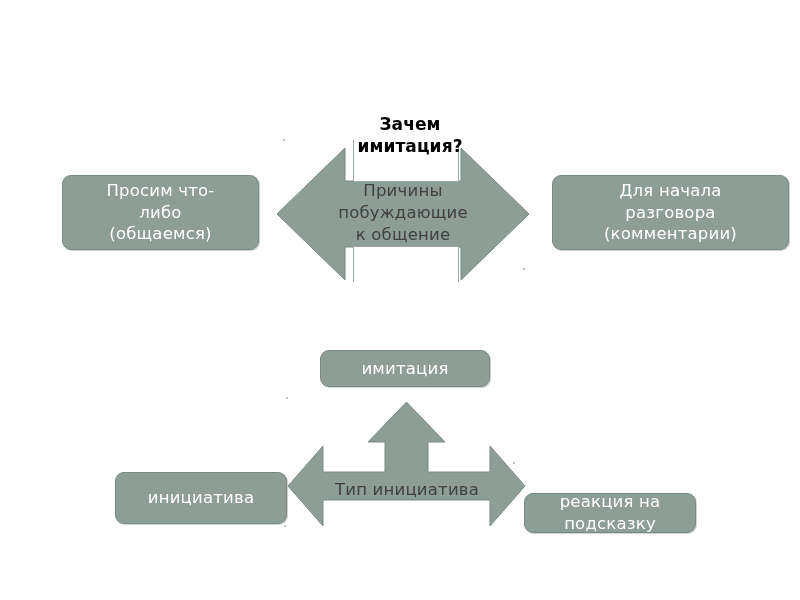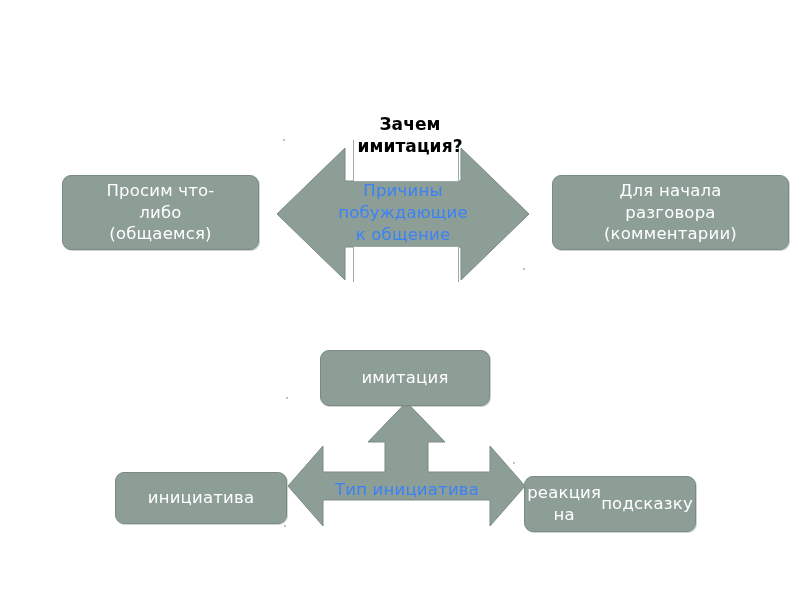--- a/index.html
+++ b/index.html
@@ -59,21 +59,21 @@
     stroke-width: 1;
   }
 
   
   .arrow-label {
     position: absolute;
     display: flex;
     align-items: center;
     justify-content: center;
     text-align: center;
-    color: #3b82f6;
+    color: #404040;
     font-size: 16.5px;
     line-height: 1.32;
     letter-spacing: 0.2px;
     pointer-events: none;
   }
 
   
   .notch {
     position: absolute;
     background: #ffffff;
@@ -146,29 +146,29 @@
   <div class="arrow-wrap" style="left:287px; top:401px; width:239px; height:132px;">
     <svg width="239" height="132" viewBox="0 0 239 132" aria-hidden="true">
 
       <polygon class="arrow-shape" points="119.5,1
                        158,41 141,41 141,71 203,71 203,45 238,85 203,125 203,99 36,99 36,125 1,85 36,45 36,71 98,71 98,41 81,41"></polygon>
     </svg>
   </div>
 
   <div class="arrow-label" style="left:300px; top:477px; width:214px; height:26px;">Тип инициатива</div>
 
-  <div class="box" style="left:320px; top:350px; width:170px; height:56px;">
+  <div class="box" style="left:320px; top:350px; width:170px; height:37px;">
     <span>имитация</span>
   </div>
 
   <div class="box" style="left:115px; top:472px; width:172px; height:52px;">
     <span>инициатива</span>
   </div>
 
-  <div class="box" style="left:524px; top:476px; width:172px; height:56px; flex-direction:row;">
+  <div class="box" style="left:524px; top:493px; width:172px; height:40px; flex-direction:column;">
     <div>реакция на</div>
     <div>подсказку</div>
   </div>
 
   <div class="speck" style="left:283px; top:139px;"></div>
   <div class="speck" style="left:523px; top:268px;"></div>
   <div class="speck" style="left:286px; top:397px;"></div>
   <div class="speck" style="left:513px; top:462px;"></div>
   <div class="speck" style="left:284px; top:525px;"></div>
 

